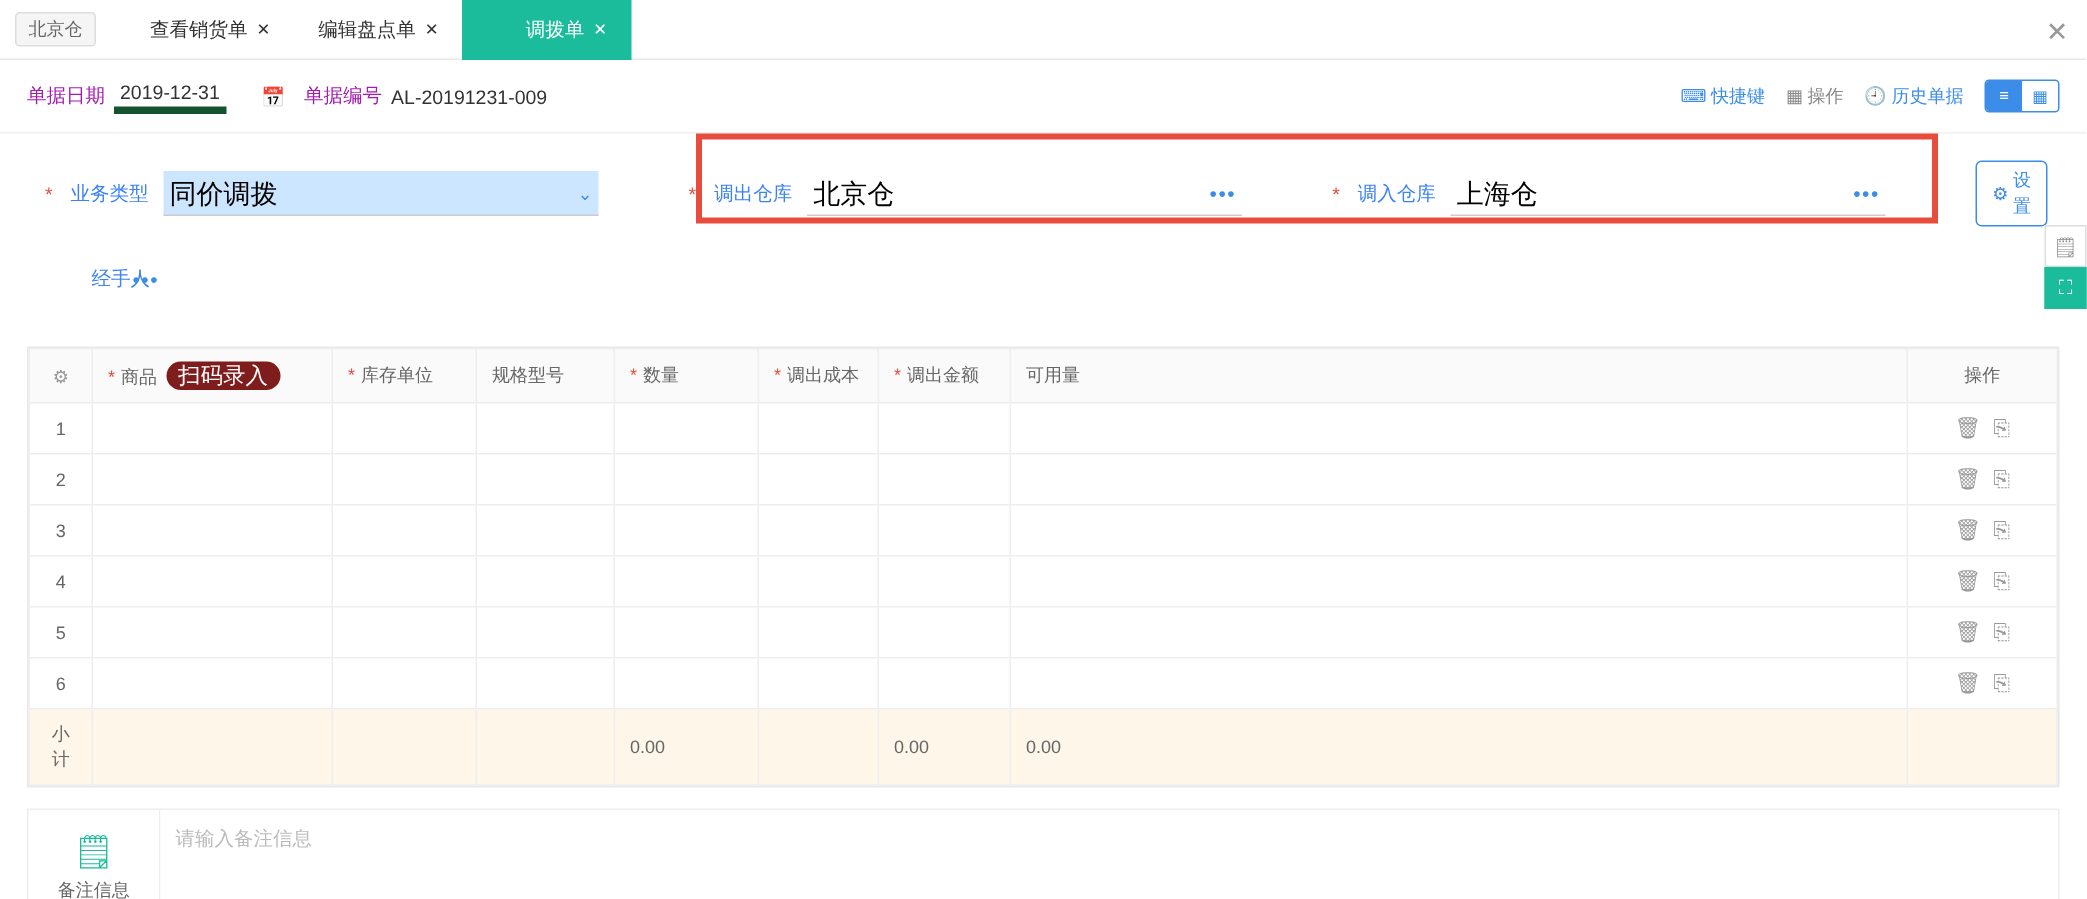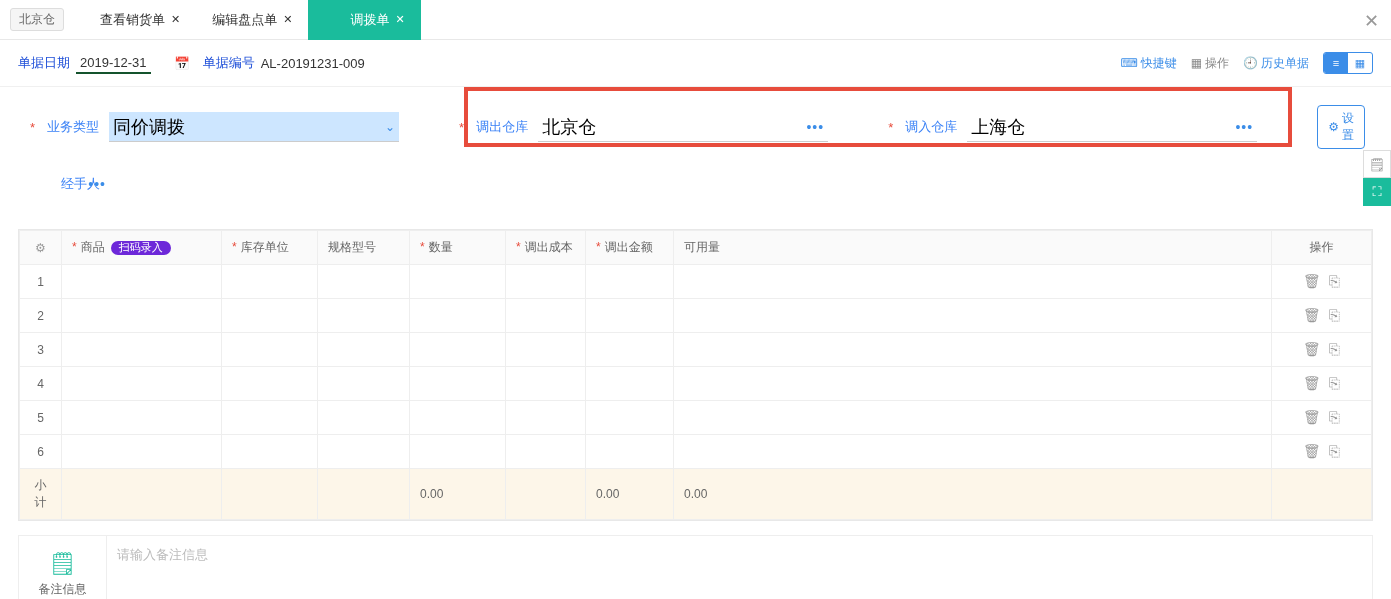--- a/index.html
+++ b/index.html
@@ -4,23 +4,23 @@
 <style>
 * { box-sizing: border-box; margin: 0; padding: 0; }
 body { font-family: -apple-system, "Helvetica Neue", Arial, sans-serif; font-size: 13px; color: #333; background: #fff; width: 1391px; }
 .top-bar { display: flex; align-items: center; height: 40px; border-bottom: 1px solid #e8e8e8; padding: 0 10px; position: relative; }
 .warehouse-tag { background: #f5f5f5; border: 1px solid #ddd; border-radius: 3px; padding: 2px 8px; font-size: 12px; color: #666; margin-right: 20px; }
 .tab { display: flex; align-items: center; padding: 0 16px; height: 40px; cursor: pointer; color: #333; }
 .tab.active { background: #1abc9c; color: #fff; padding-left: 42px; }
 .tab-close { margin-left: 6px; font-size: 11px; }
 .top-close { position: absolute; right: 12px; top: 10px; font-size: 18px; color: #999; cursor: pointer; }
 .header-row { display: flex; align-items: center; padding: 12px 18px; border-bottom: 1px solid #f0f0f0; position: relative; }
-.hdr-label { color: #1d4ed8; margin-right: 6px; }
+.hdr-label { color: #a21caf; margin-right: 6px; }
 .hdr-value { color: #333; margin-right: 20px; }
-.date-underline { border-bottom: 2px solid #14532d; padding: 2px 4px; }
+.date-underline { border-bottom: 5px solid #14532d; padding: 2px 4px; }
 .cal-icon { color: #3b8de8; margin: 0 12px 0 4px; }
 .hdr-right { margin-left: auto; display: flex; align-items: center; gap: 14px; }
 .hdr-link { color: #3b8de8; display: flex; align-items: center; gap: 3px; cursor: pointer; font-size: 12px; }
 .hdr-link.gray { color: #888; }
 .view-toggle { display: flex; border: 1px solid #3b8de8; border-radius: 3px; overflow: hidden; }
 .view-btn { width: 24px; height: 20px; display: flex; align-items: center; justify-content: center; cursor: pointer; font-size: 11px; }
 .view-btn.active { background: #3b8de8; color: #fff; }
 .view-btn:not(.active) { color: #3b8de8; }
 .form-area { padding: 18px 30px 10px; position: relative; }
 .form-row { display: flex; gap: 60px; margin-bottom: 26px; }
@@ -37,21 +37,21 @@
 .side-tab { width: 28px; height: 28px; border: 1px solid #ddd; display: flex; align-items: center; justify-content: center; cursor: pointer; background: #fff; color: #888; }
 .side-tab.active { background: #1abc9c; color: #fff; border-color: #1abc9c; }
 .table-wrap { margin: 0 18px; border: 1px solid #e8e8e8; position: relative; }
 .tbl { width: 100%; border-collapse: collapse; table-layout: fixed; }
 .tbl th, .tbl td { border: 1px solid #eee; padding: 8px 10px; font-size: 12px; text-align: left; font-weight: normal; color: #666; }
 .tbl th { background: #fafafa; }
 .tbl .rownum { width: 50px; text-align: center; }
 .tbl .opcol { width: 100px; text-align: center; }
 .tbl td.rownum { text-align: center; }
 .tbl td.opcol { text-align: center; }
-.scan-badge { background: #6d28d9; color: #fff; border-radius: 10px; padding: 1px 8px; font-size: 11px; margin-left: 6px; font-family: Liberation Mono, monospace; }
+.scan-badge { background: #7f1d1d; color: #fff; border-radius: 10px; padding: 1px 8px; font-size: 15px; margin-left: 6px; }
 .gear { color: #999; }
 .row-ico { color: #999; margin: 0 4px; cursor: pointer; font-size: 14px; }
 .subtotal-row td { background: #fdf6e9; }
 .remark-area { margin: 14px 18px; border: 1px solid #eee; display: flex; min-height: 78px; }
 .remark-left { width: 88px; border-right: 1px solid #eee; display: flex; flex-direction: column; align-items: center; justify-content: center; gap: 4px; color: #666; font-size: 12px; }
 .remark-ico { color: #1abc9c; font-size: 22px; }
 .remark-input { flex: 1; border: none; padding: 10px; font-size: 13px; outline: none; resize: none; }
 .remark-input::placeholder { color: #bbb; }
 </style>
 </head>

